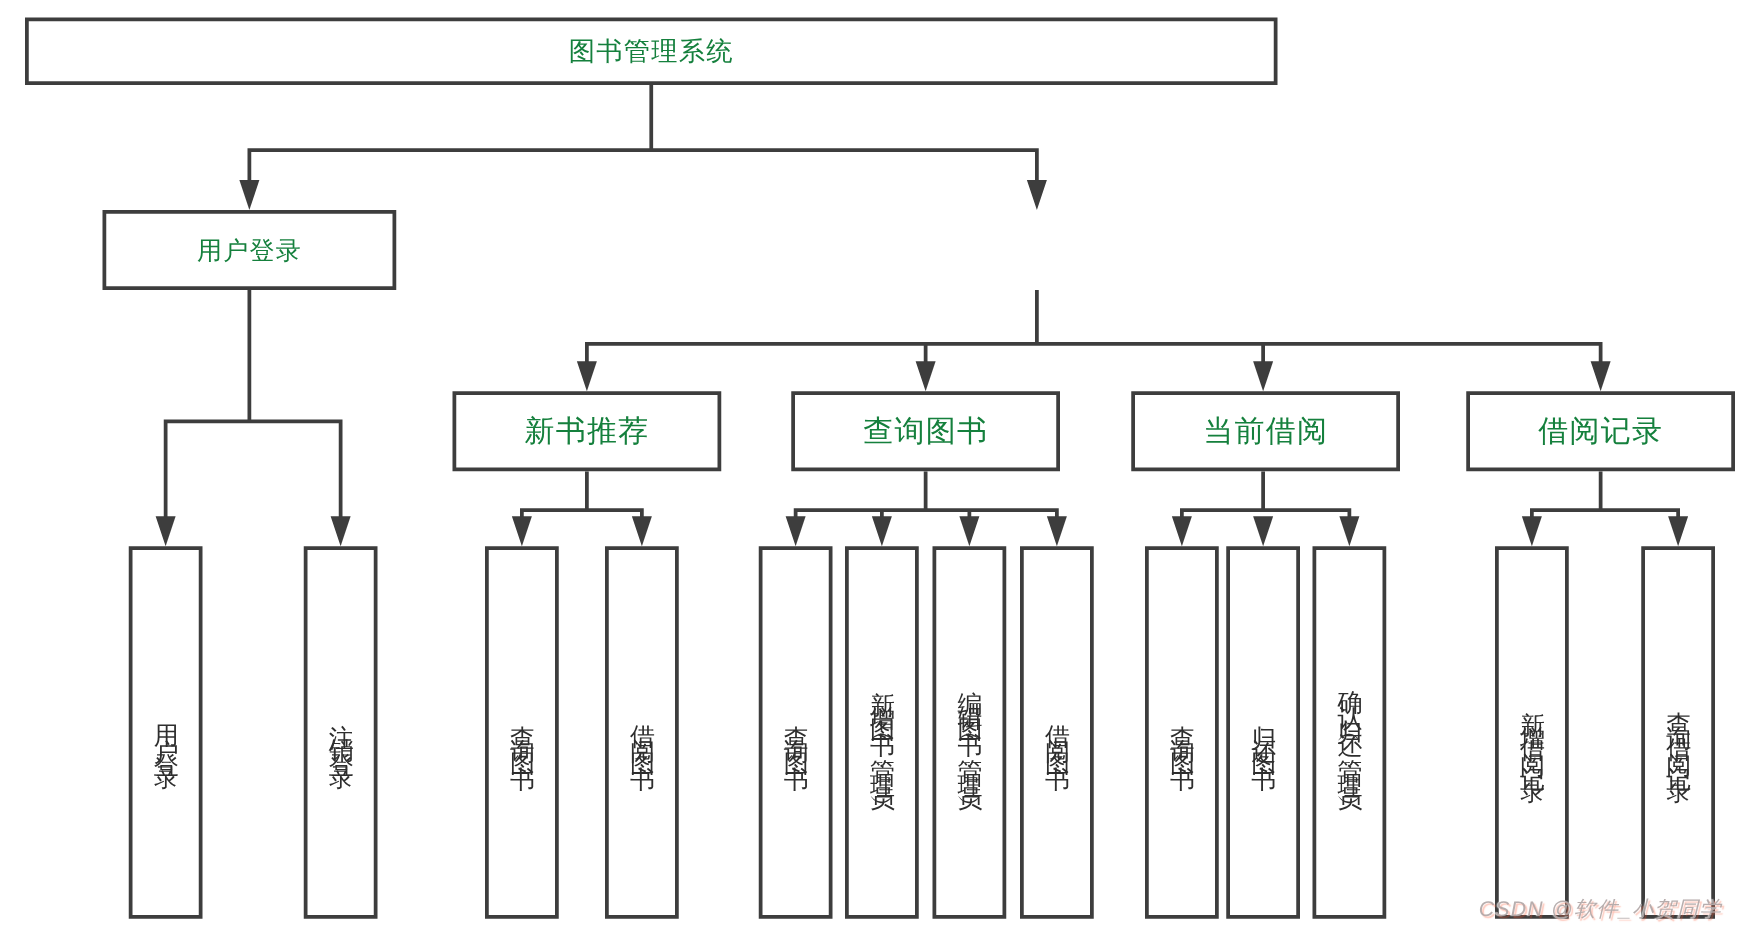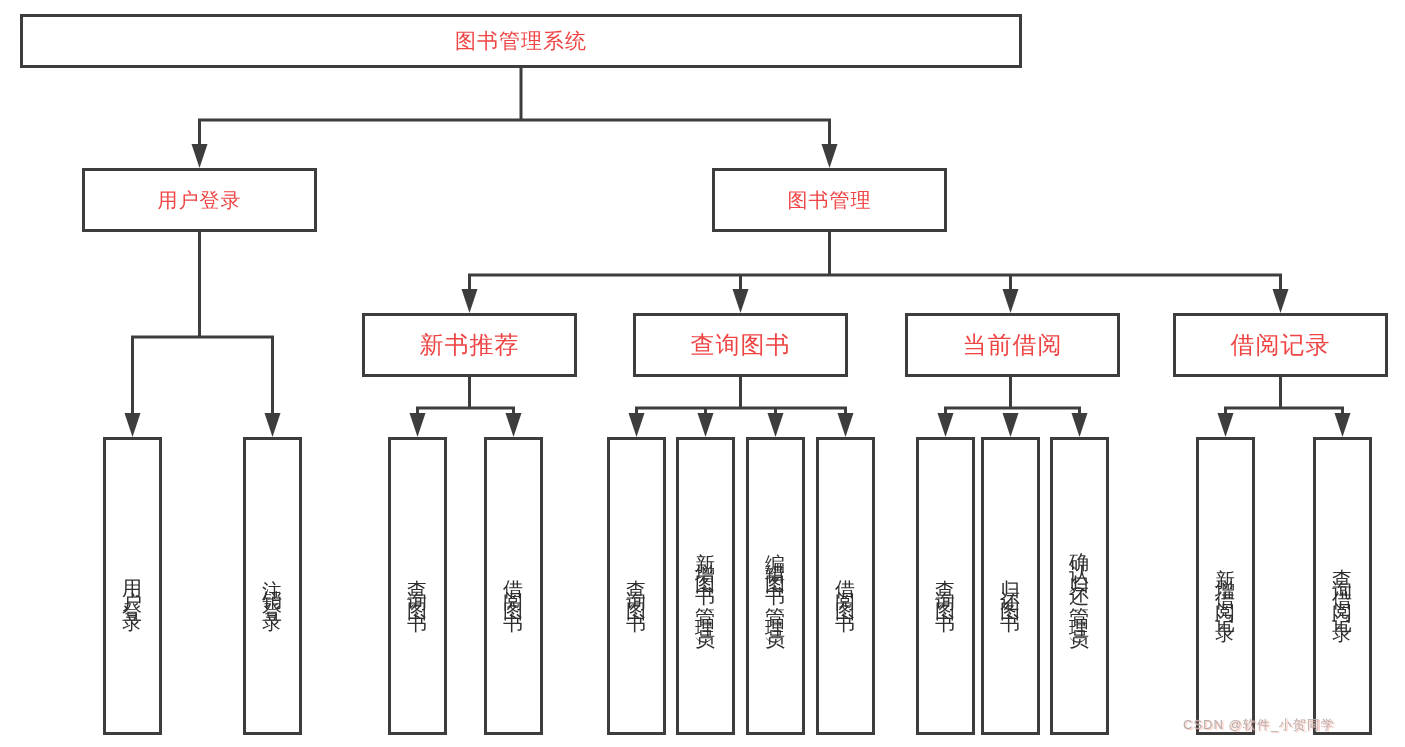--- a/index.html
+++ b/index.html
@@ -22,21 +22,21 @@
     pointer-events: none;
   }
   .node {
     position: absolute;
     box-sizing: border-box;
     background: #ffffff;
     border: 3px solid #3d3d3d;
     display: flex;
     align-items: center;
     justify-content: center;
-    color: #ef4444;
+    color: #15803d;
     letter-spacing: 1px;
     white-space: nowrap;
   }
   .node.root {
     left: 20px; top: 14px; width: 1002px; height: 54px;
     font-size: 21px;
   }
   .node.l2 {
     top: 168px; width: 235px; height: 64px;
     font-size: 20px;
@@ -63,26 +63,27 @@
     font-size: 20px;
     line-height: 1;
     letter-spacing: 11px;
     color: #2e2e2e;
     white-space: nowrap;
   }
   .watermark {
     position: absolute;
     left: 1183px;
     top: 716px;
-    font-size: 13px;
+    font-size: 17px;
     letter-spacing: 1px;
     color: rgba(175, 165, 165, 0.9);
     text-shadow: 1.5px 1px 1px rgba(252, 85, 49, 0.35),
                  -1px 0 1px rgba(255, 255, 255, 0.8);
     white-space: nowrap;
+    font-style: italic;
   }
 </style>
 </head>
 <body>
 
 <div class="canvas">
 
   <svg class="wires" width="1405" height="747" viewBox="0 0 1405 747">
 
     <path fill="none" stroke="#3d3d3d" stroke-width="3" d="
@@ -145,21 +146,20 @@
       <polygon points="1071.5,413 1087.5,413 1079.5,437"></polygon>
 
       <polygon points="1217.5,413 1233.5,413 1225.5,437"></polygon>
       <polygon points="1334.5,413 1350.5,413 1342.5,437"></polygon>
     </g>
   </svg>
 
   <div class="node root">图书管理系统</div>
 
   <div class="node l2" style="left:82px">用户登录</div>
-  <div class="node l2" style="left:712px">图书管理</div>
 
   <div class="node l3" style="left:362px">新书推荐</div>
   <div class="node l3" style="left:633px">查询图书</div>
   <div class="node l3" style="left:905px">当前借阅</div>
   <div class="node l3" style="left:1173px">借阅记录</div>
 
   <div class="leaf" style="left:103px">
     <span>用户登录</span>
   </div>
   <div class="leaf" style="left:243px">

